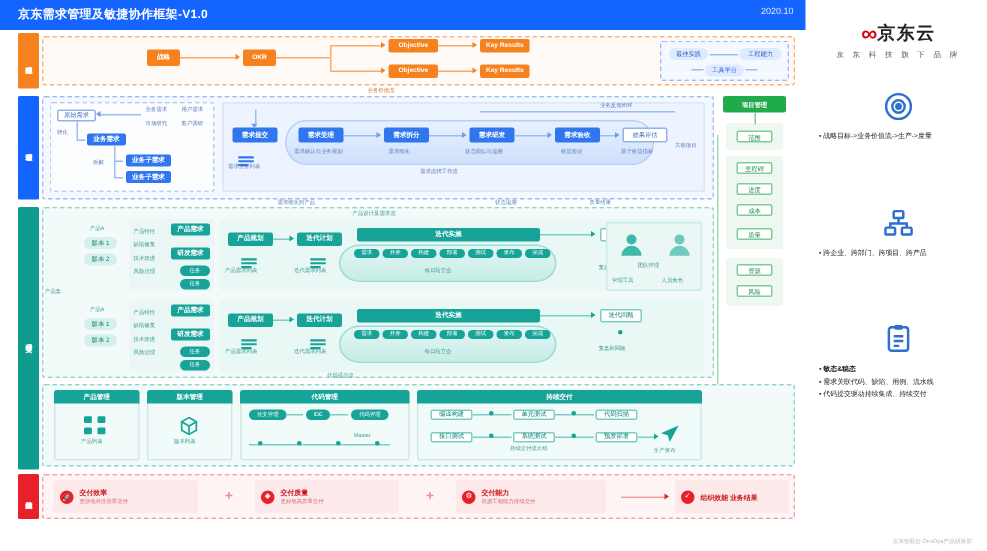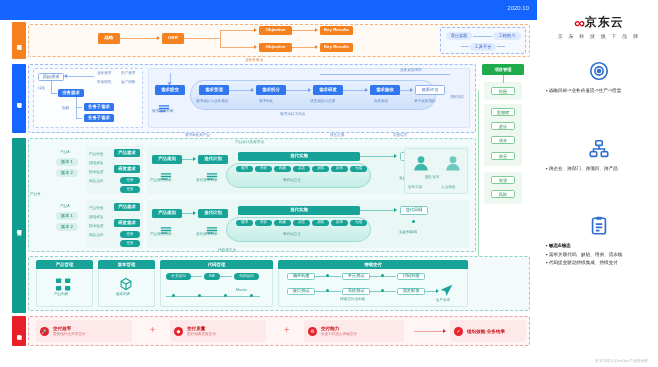--- a/index.html
+++ b/index.html
@@ -102,20 +102,21 @@
   .fsub { font-size:3.6px; color:#d26a6e; margin-top:1px; }
   .plus { position:absolute; color:#f08d90; font-size:9px; font-weight:bold; }
   .credit { position:absolute; right:10px; bottom:4px; font-size:3.8px; color:#b9b9b9; }
 </style>
 </head>
 <body>
 
 <div class="page">
 
   <div class="hdr">
+    <div class="hdr-title">京东需求管理及敏捷协作框架-V1.0</div>
     <div class="hdr-date">2020.10</div>
   </div>
 
   <div class="rpanel">
     <div class="logo-wrap">
       <div class="logo-row">
         <span class="logo-mark">∞</span>
         <span class="logo-txt">京东云</span>
       </div>
       <div class="logo-sub">京 东 科 技 旗 下 品 牌</div>

